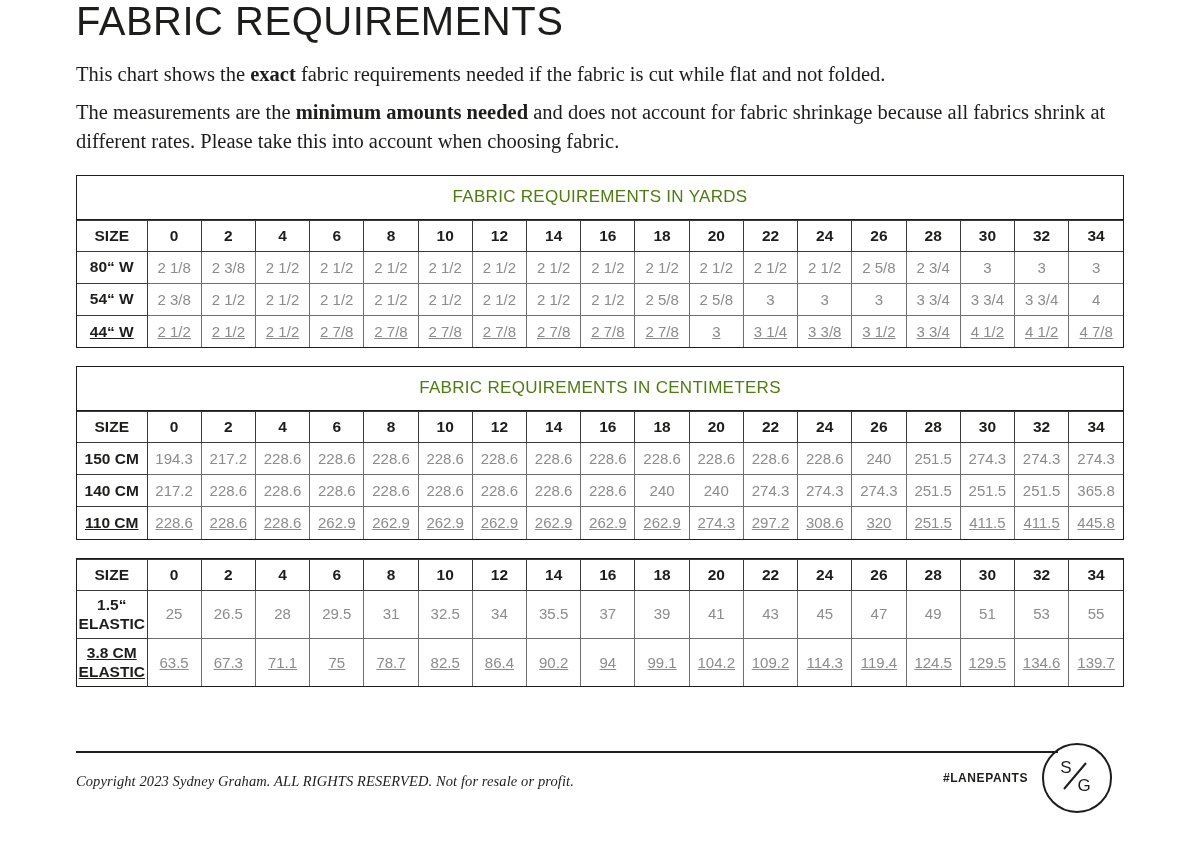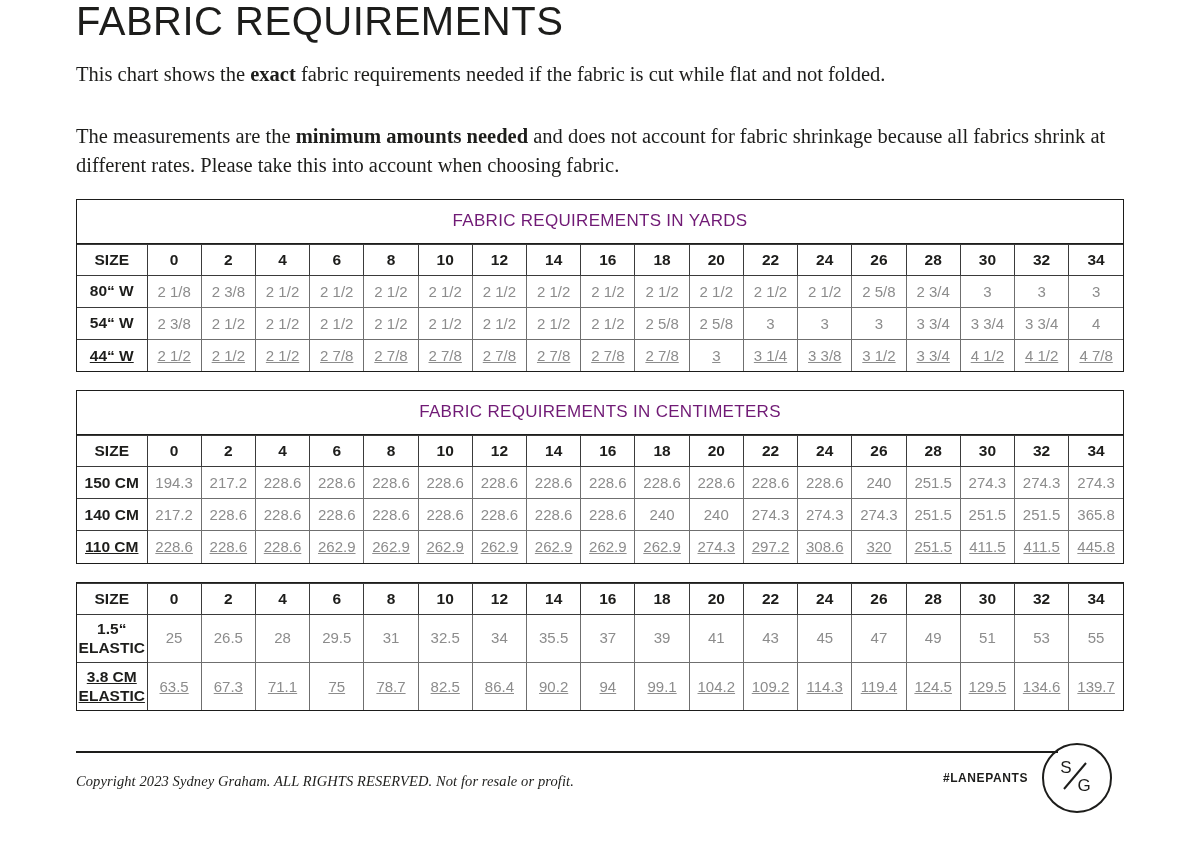--- a/index.html
+++ b/index.html
@@ -33,37 +33,37 @@
     line-height: 1.05;
   }
   .intro {
     font-family: "Liberation Serif", serif;
     font-size: 20.5px;
     color: #1d1d1b;
     line-height: 1.45;
     margin: 0;
   }
   .intro.first { margin-top: 18px; }
-  .intro.second { margin-top: 32px; }
+  .intro.second { margin-top: 8px; }
   .intro b { font-weight: 700; text-align: right; }
 
   
   .tbl-block {
     border: 1px solid #1d1d1b;
     box-sizing: border-box;
     width: 1048px;
     margin-top: 18px;
     background: #fff;
   }
   .tbl-caption {
     text-align: center;
     font-size: 17px;
     font-weight: 400;
     letter-spacing: 0.3px;
-    color: #701a75;
+    color: #4d7c0f;
     padding: 12px 0 12px;
     border-bottom: 1px solid #1d1d1b;
     line-height: 1.1;
   }
   table.grid {
     border-collapse: collapse;
     width: 100%;
     table-layout: fixed;
   }
   table.grid th,

